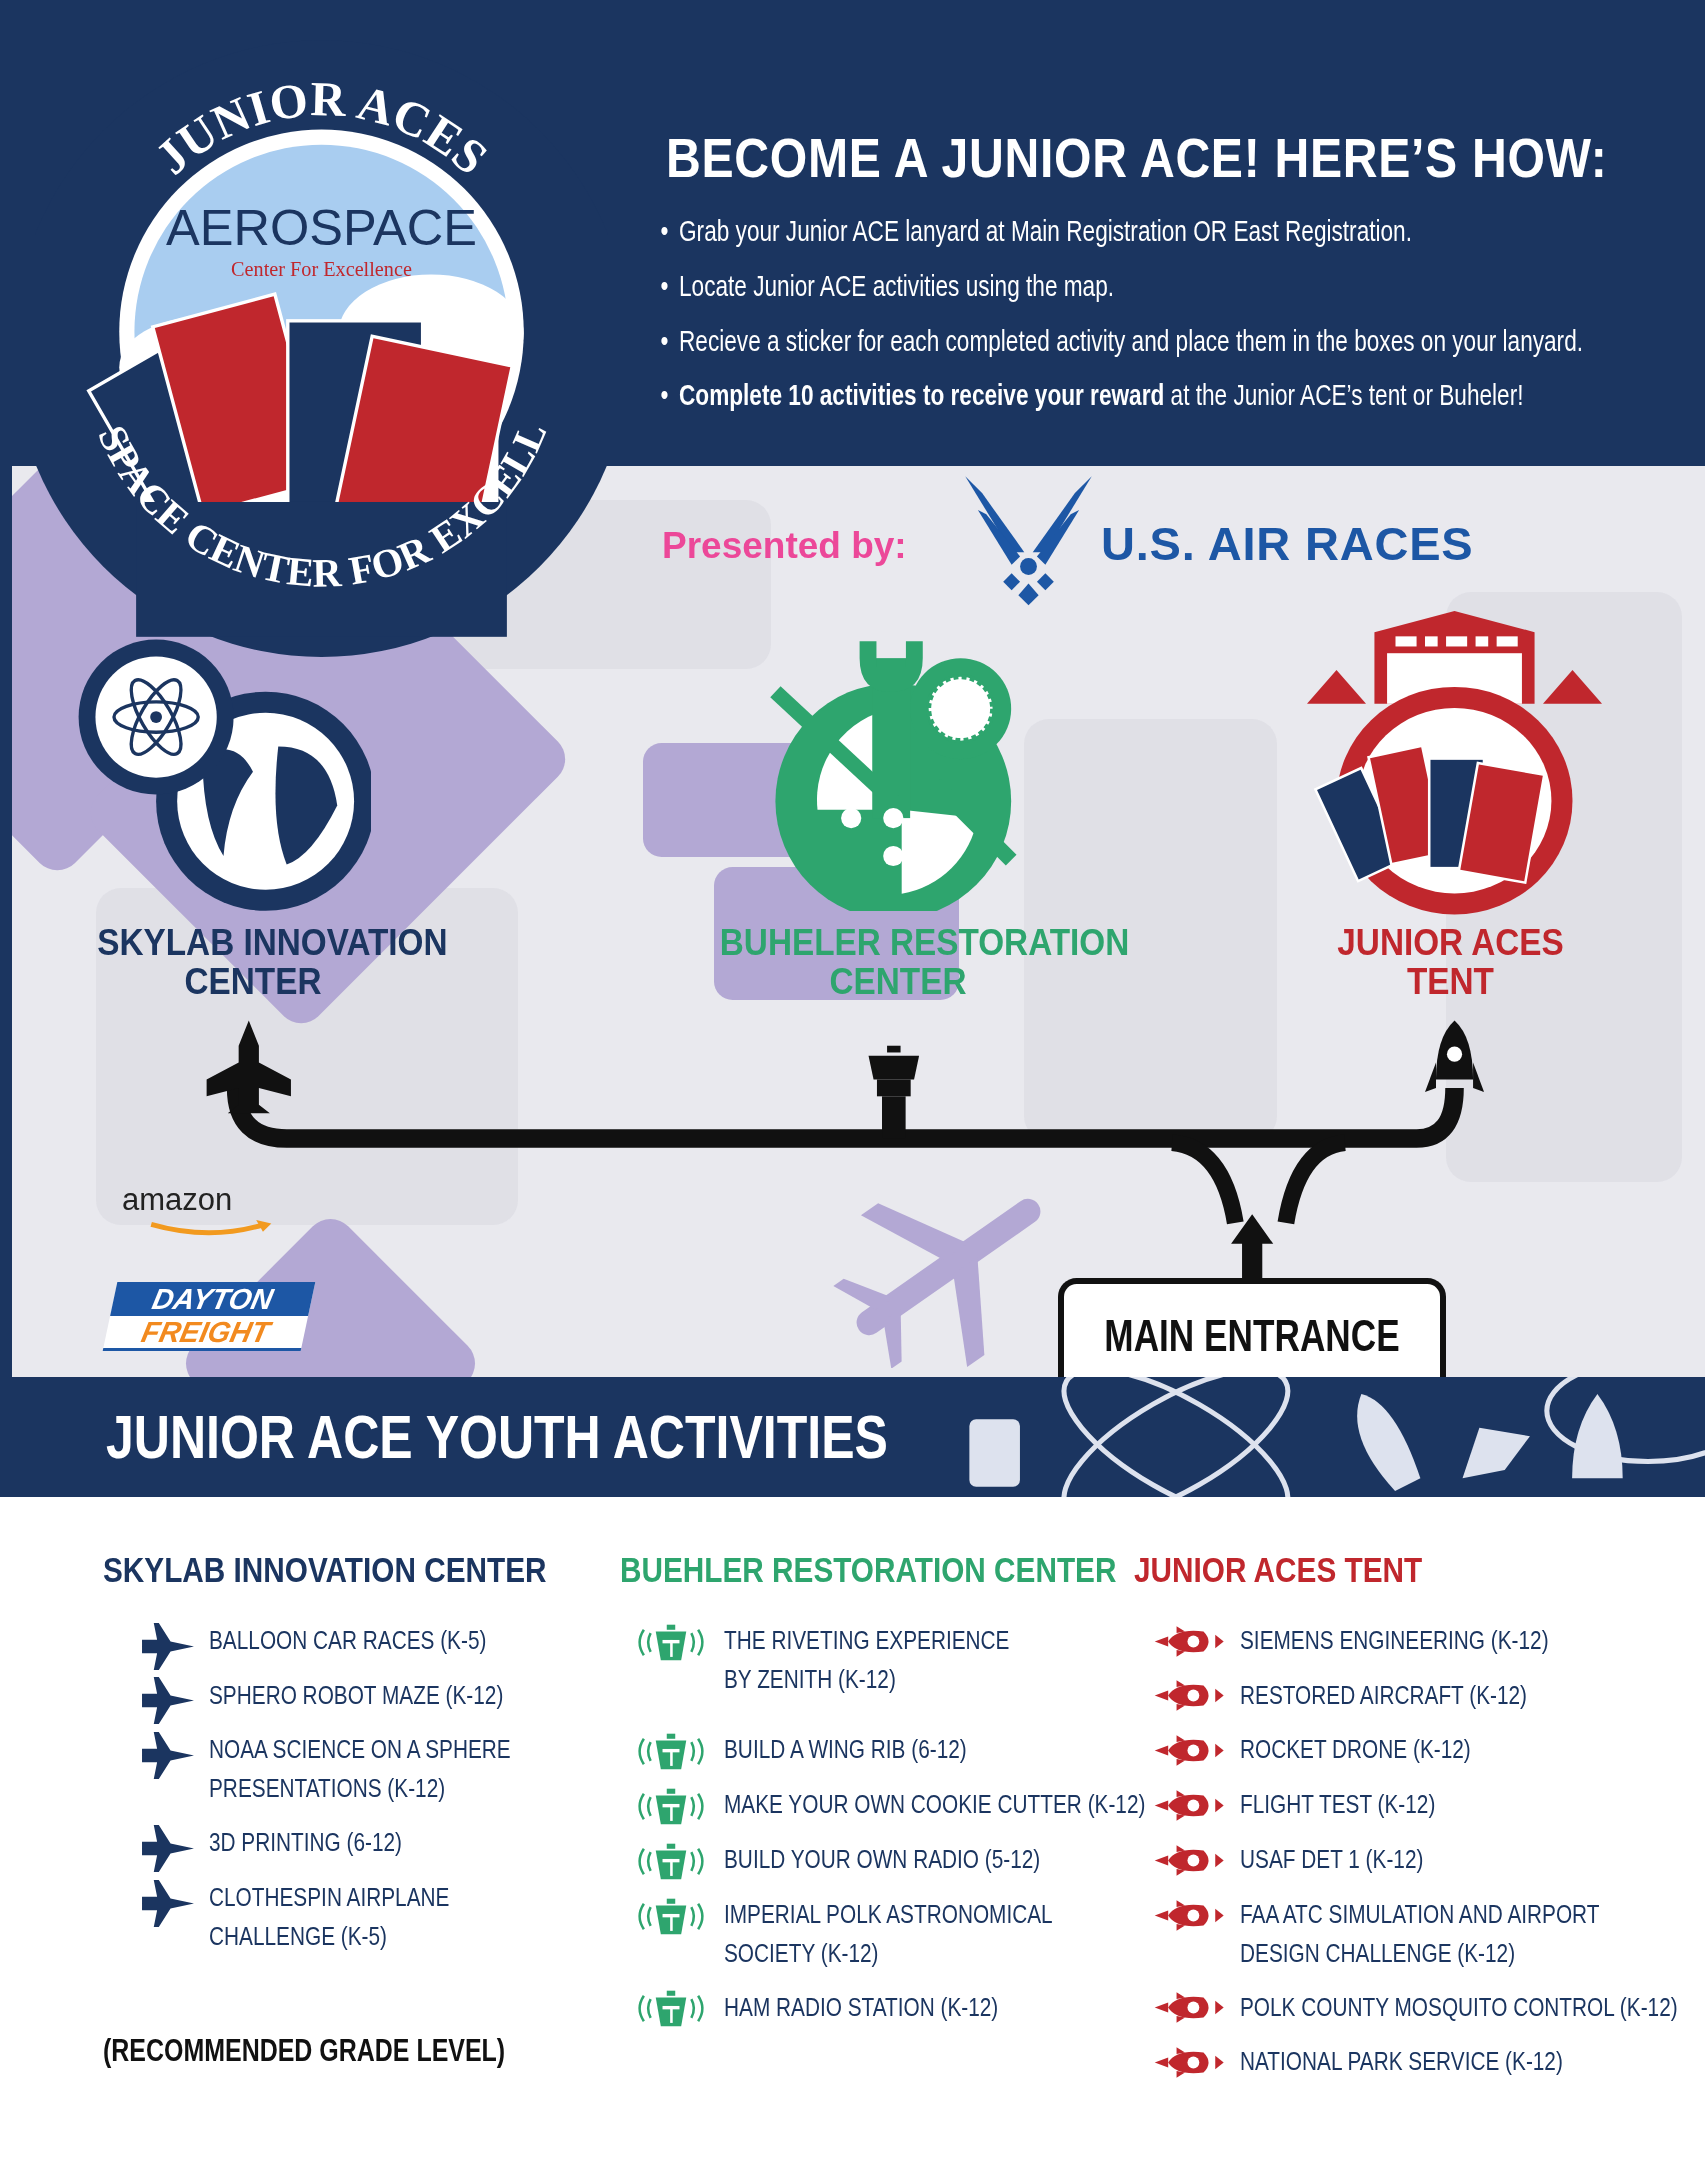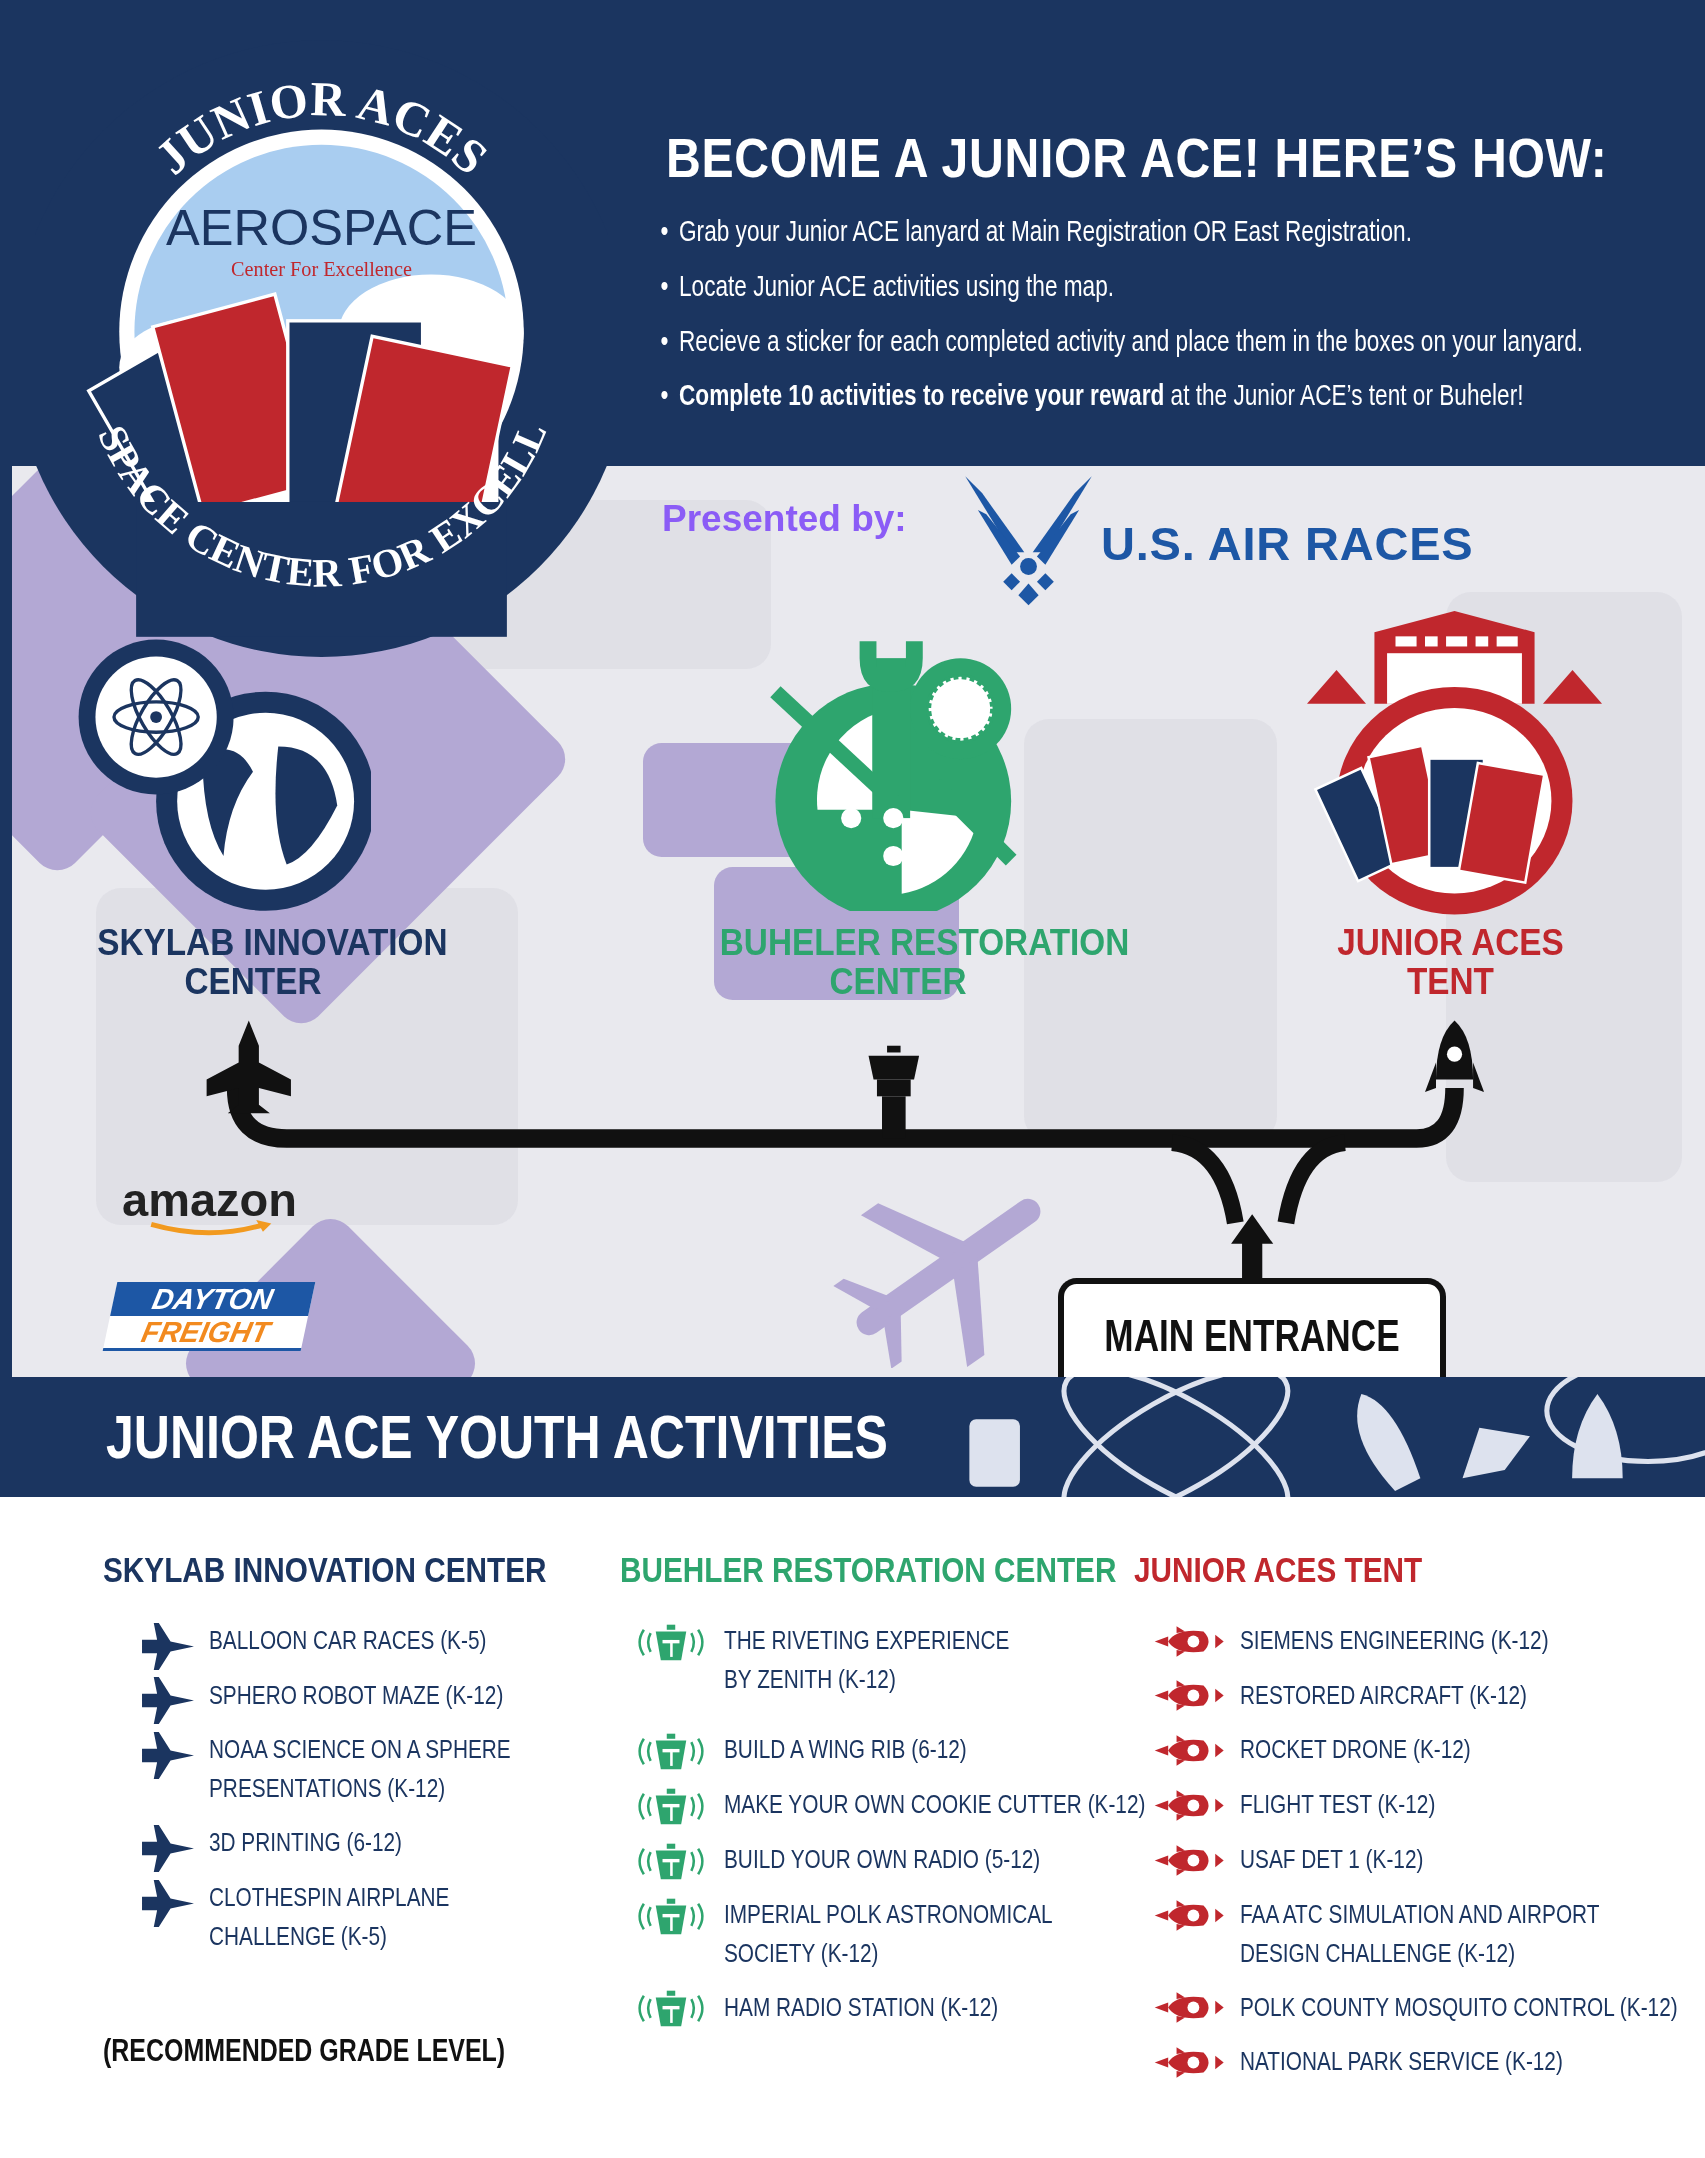--- a/index.html
+++ b/index.html
@@ -7,21 +7,21 @@
 #top{position:absolute;left:0;top:0;width:1705px;height:466px;background:#1b3560}
 #map{position:absolute;left:11.8px;top:466px;width:1693px;height:912px;background:#e9e9ee;overflow:hidden}
 #map .tex{position:absolute;background:#dcdce3;border-radius:25px;opacity:.7}
 .lav{position:absolute;background:#b3a8d4}
 #leftborder{position:absolute;left:0;top:466px;width:11.8px;height:912px;background:#1b3560}
 #logo{position:absolute;left:35px;top:30px;width:573px;height:628px}
 #how-title{position:absolute;left:666px;top:125px;font-size:56px;font-weight:bold;color:#fff;letter-spacing:0.8px;transform:scaleX(.86);transform-origin:left top;white-space:nowrap}
 .bullet{position:absolute;left:679px;color:#fff;font-size:29px;white-space:nowrap;transform:scaleX(.78);transform-origin:left top}
 .bullet::before{content:"•";position:absolute;left:-23.6px}
 .bullet b{font-weight:bold}
-#presented{position:absolute;left:662px;top:498px;font-size:37px;font-weight:bold;color:#8b5cf6;white-space:nowrap}
+#presented{position:absolute;left:662px;top:525px;font-size:37px;font-weight:bold;color:#ec4899;white-space:nowrap}
 #usaf{position:absolute;left:1101px;top:516px;font-size:47px;font-weight:bold;color:#1d57a5;white-space:nowrap;letter-spacing:0.8px}
 .site-label{position:absolute;font-weight:bold;font-size:37px;text-align:center;line-height:39px;transform:scaleX(.9);white-space:nowrap}
 #banner{position:absolute;left:11.8px;top:1377px;width:1693px;height:120px;background:#1b3560;overflow:hidden}
 #banner-title{position:absolute;left:94px;top:25px;color:#fff;font-size:61px;font-weight:bold;white-space:nowrap;transform:scaleX(.82);transform-origin:left top}
 #leftborder2{position:absolute;left:0;top:1377px;width:11.8px;height:120px;background:#1b3560}
 .col-head{position:absolute;top:1550px;font-size:35px;font-weight:bold;white-space:nowrap;transform:scaleX(.85);transform-origin:left top}
 .item{position:absolute;font-size:26px;color:#1b3560;line-height:39px;white-space:nowrap;transform:scaleX(.8);transform-origin:left top}
 .ico{position:absolute}
 #grade{position:absolute;left:103px;top:2032px;font-size:32px;font-weight:bold;color:#111;white-space:nowrap;transform:scaleX(.78);transform-origin:left top}
 #main-ent{position:absolute;left:1058px;top:1278px;width:388px;height:105px;background:#fff;border:6.7px solid #111;border-bottom:none;border-radius:18.6px 18.6px 0 0}
@@ -185,21 +185,21 @@
     <circle cx="0" cy="40" r="9" fill="#fff"></circle>
   </g>
 
   <polygon points="1485,240 1510,275 1497,275 1497,325 1473,325 1473,275 1460,275" fill="#111"></polygon>
 </svg>
 <div id="main-ent">
   <div id="main-ent-label">MAIN ENTRANCE</div>
 </div>
 
 <div style="position:absolute;left:122px;top:1176px;width:194px;height:59px">
-  <div style="font-size:47px;font-weight:bold;color:#222;line-height:47px">amazon</div>
+  <div style="font-size:31px;font-weight:normal;color:#222;line-height:47px">amazon</div>
   <svg width="126" height="17" style="position:absolute;left:25px;top:44px" viewBox="0 0 150 20">
       <path d="M5 5 Q75 25 140 5" stroke="#f29a1f" stroke-width="6" fill="none"></path>
       <polygon points="130,0 148,4 138,14" fill="#f29a1f"></polygon>
     </svg>
 </div>
 <div style="position:absolute;left:110px;top:1282px;width:198px;height:69px;background:#fff;transform:skewX(-12deg);border-bottom:3.4px solid #1d57a5">
   <div style="background:#1d57a5;color:#fff;font-weight:bold;font-style:italic;font-size:29px;text-align:center;line-height:34px">DAYTON</div>
   <div style="color:#f28a1f;font-weight:bold;font-style:italic;font-size:29px;text-align:center;line-height:32px">FREIGHT</div>
 </div>
 

